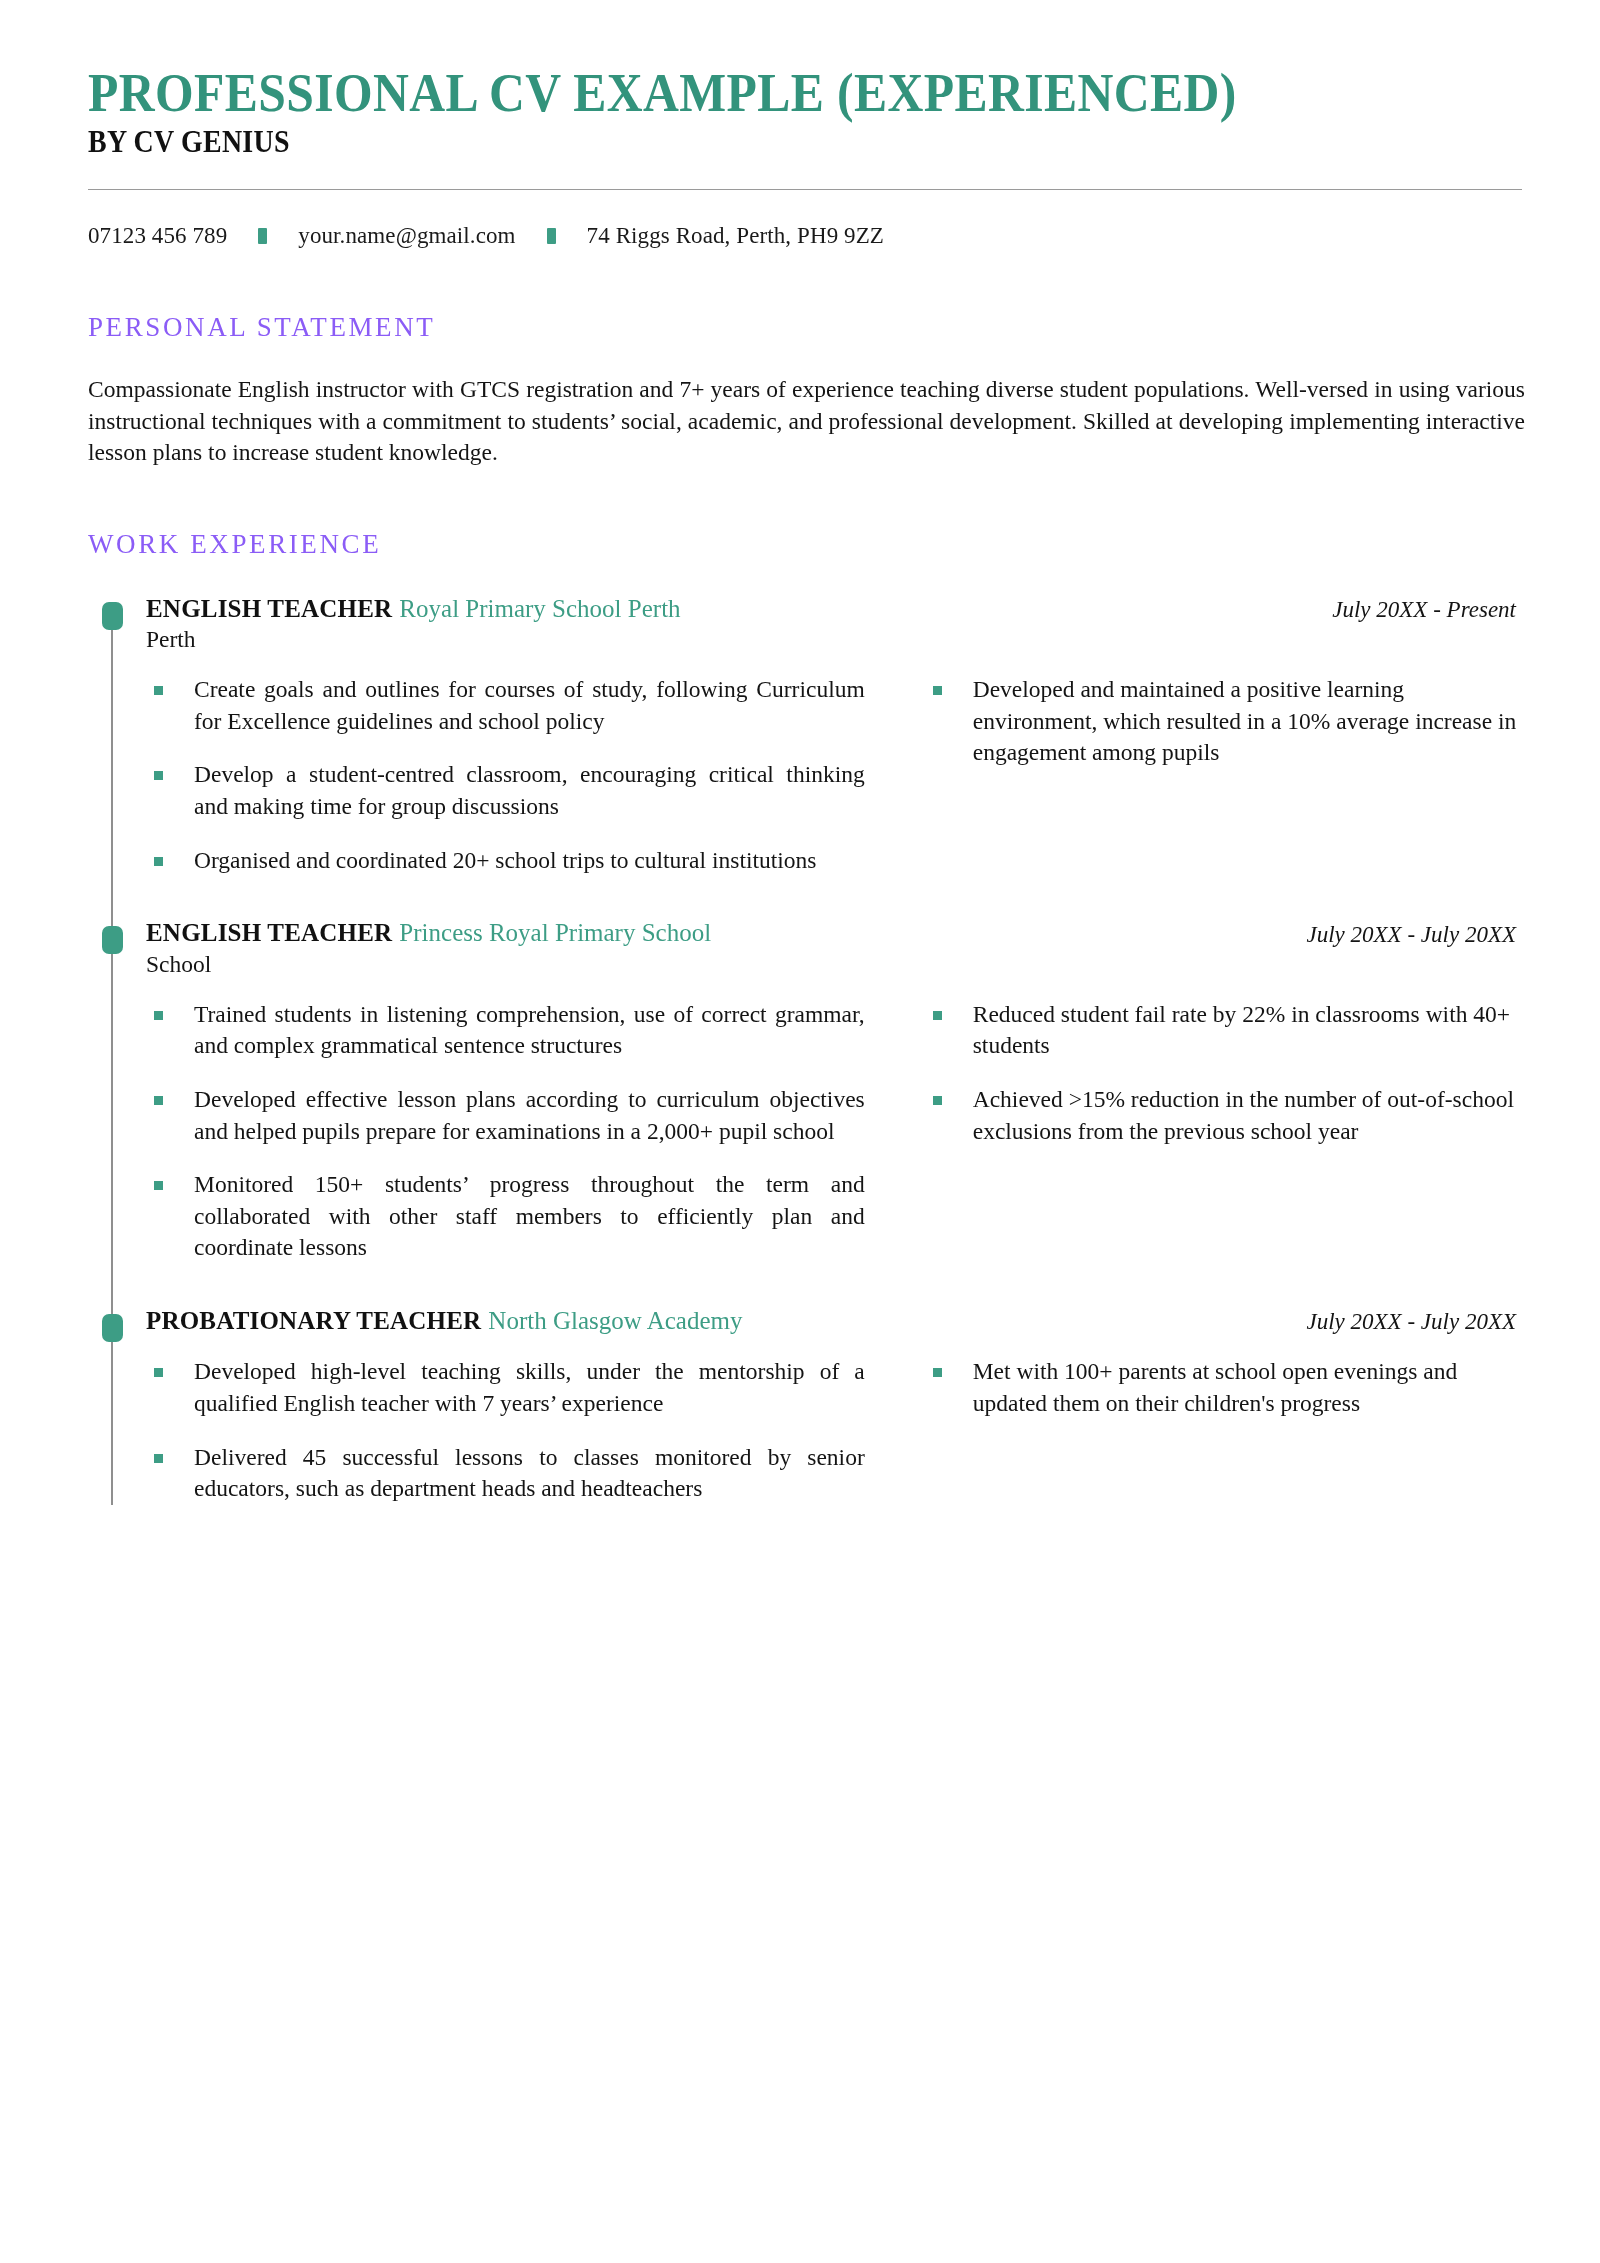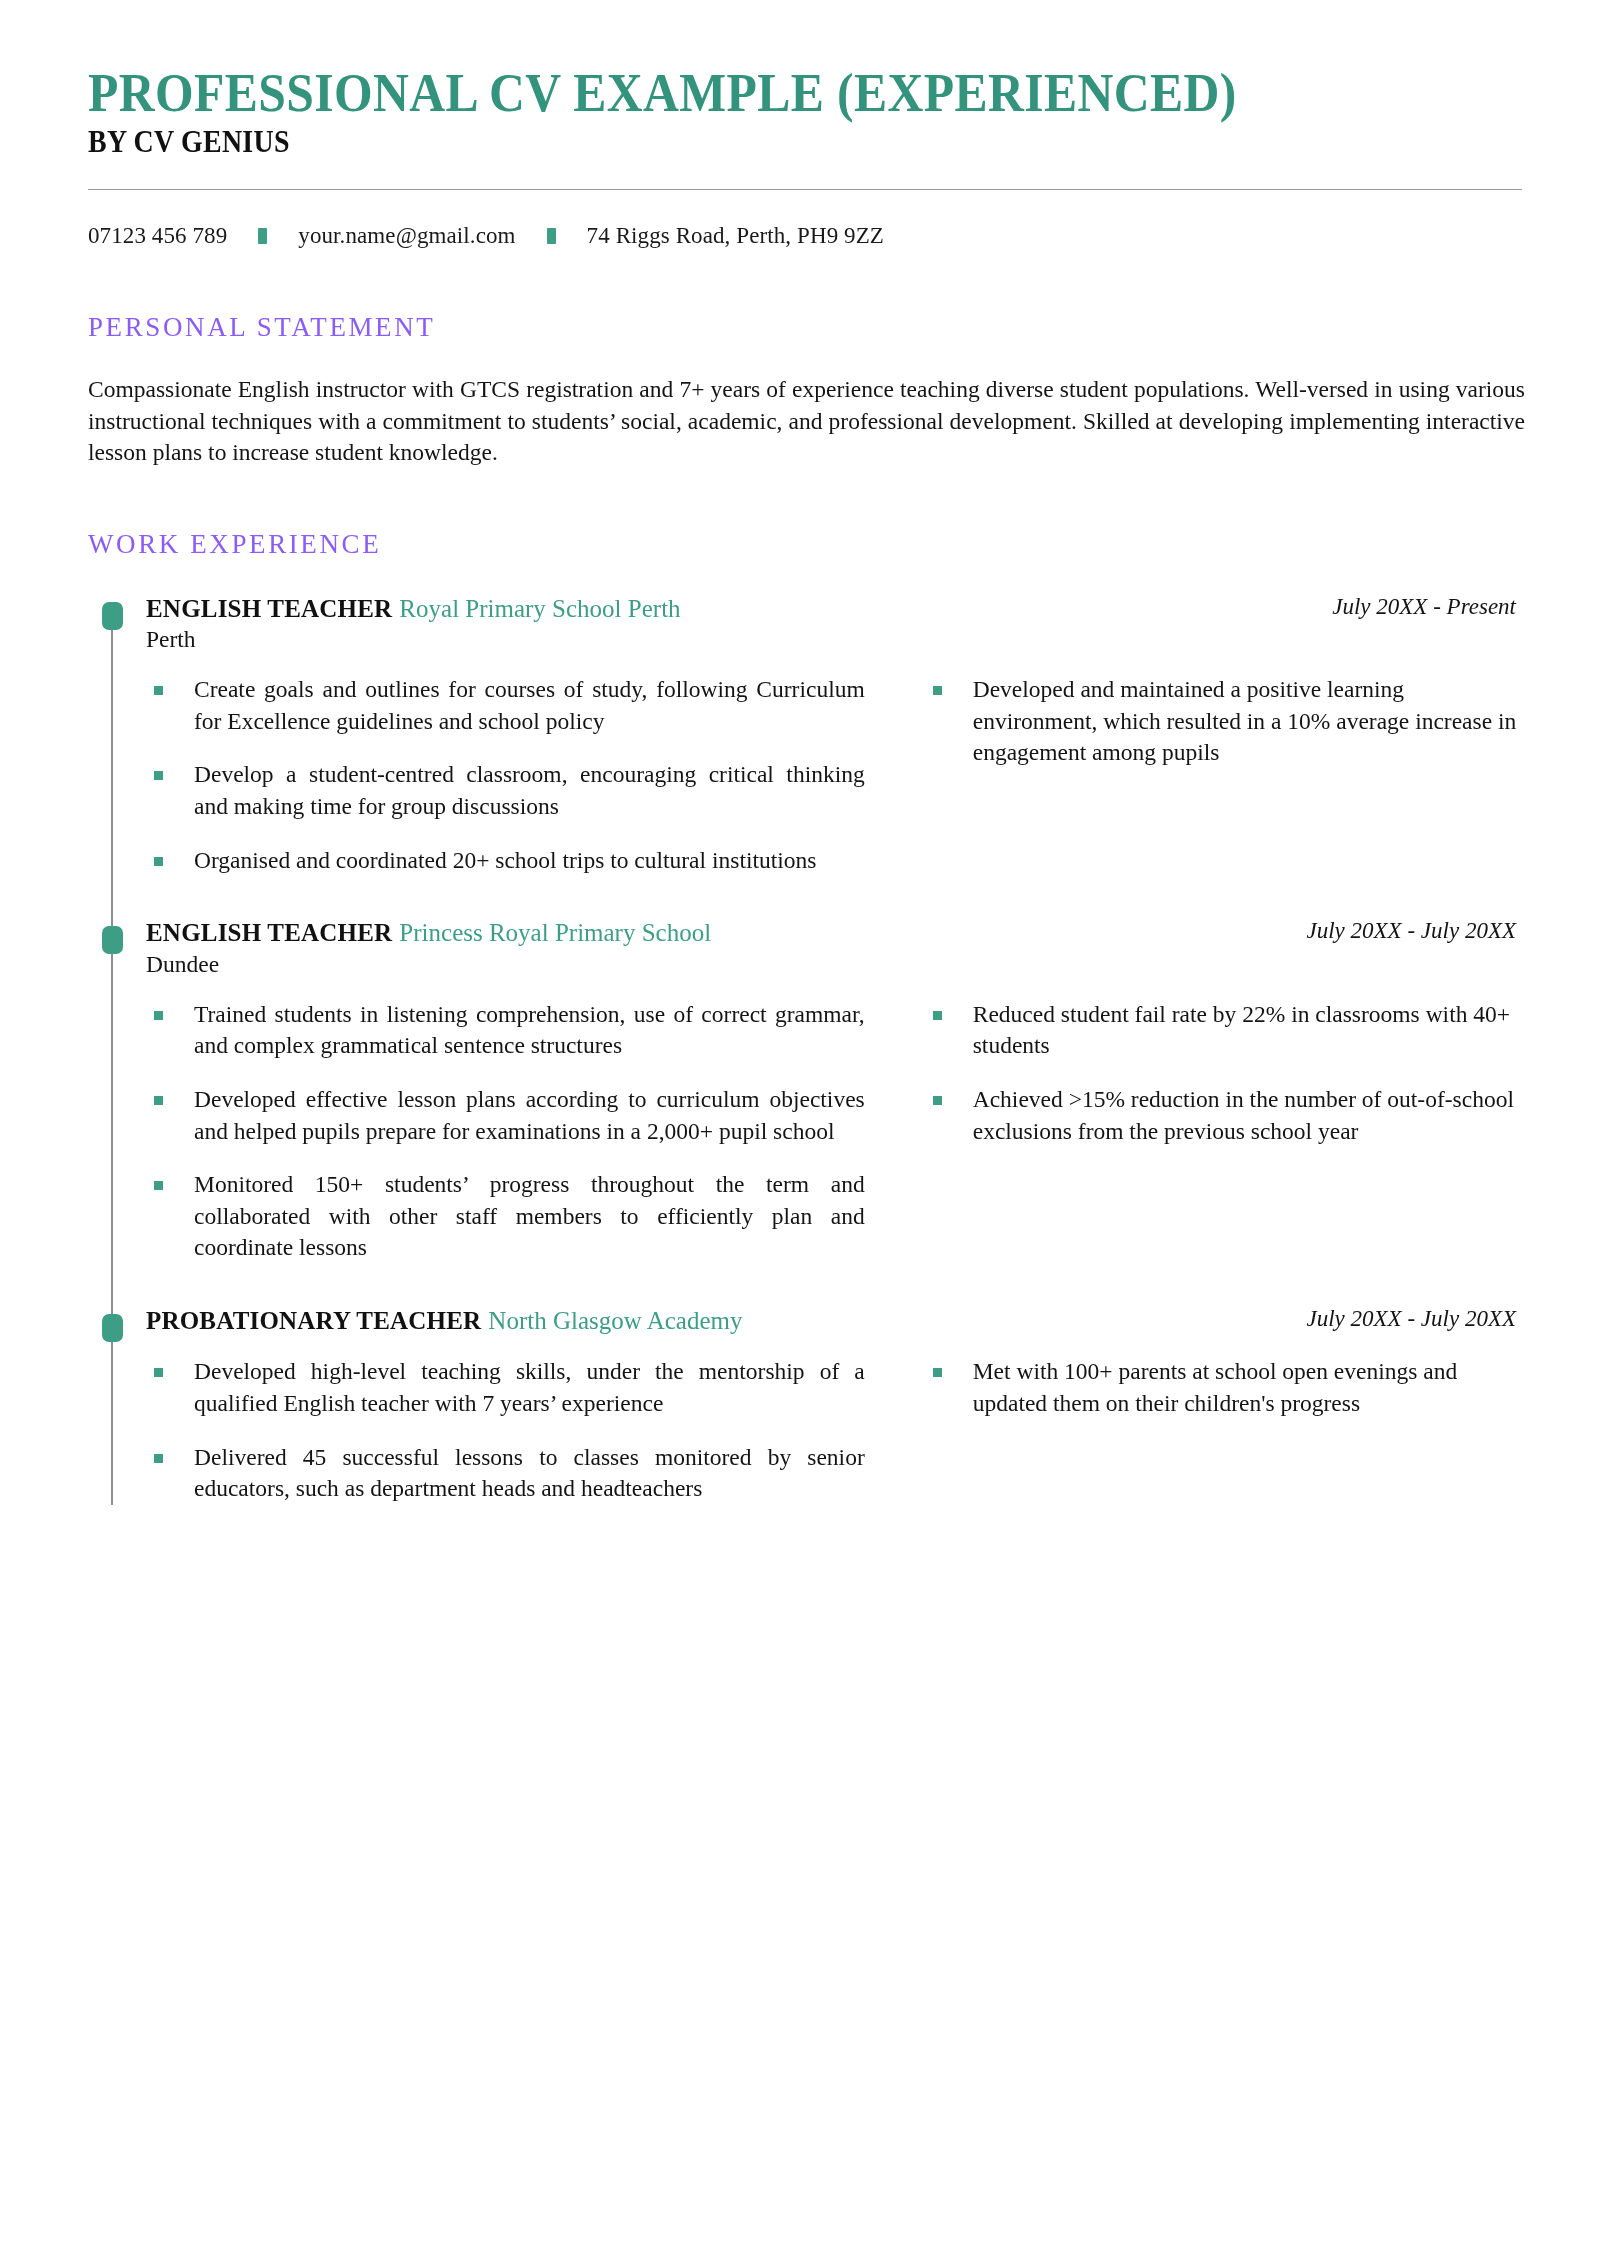--- a/index.html
+++ b/index.html
@@ -115,21 +115,21 @@
     top: 8px;
     width: 21px;
     height: 28px;
     background: #3d9d85;
     border-radius: 7px;
     z-index: 2;
   }
 
   .job-headrow {
     display: flex;
-    align-items: flex-start;
+    align-items: flex-end;
     justify-content: space-between;
   }
   .job-title-wrap {
     font-size: 25px;
     line-height: 1.18;
     white-space: nowrap;
   }
   .job-role {
     font-weight: 700;
     color: #111111;
@@ -240,21 +240,21 @@
     </div>
 
     <div class="job">
       <div class="job-marker"></div>
       <div class="job-headrow">
         <div class="job-title-wrap">
           <span class="job-role">ENGLISH TEACHER</span><span class="job-company">Princess Royal Primary School</span>
         </div>
         <div class="job-dates">July 20XX - July 20XX</div>
       </div>
-      <div class="job-location">Dundee</div>
+      <div class="job-location">School</div>
       <div class="bullet-cols">
         <div class="bcol">
           <ul class="bullets">
             <li>Trained students in listening comprehension, use of correct grammar, and complex grammatical sentence structures</li>
             <li>Developed effective lesson plans according to curriculum objectives and helped pupils prepare for examinations in a 2,000+ pupil school</li>
             <li>Monitored 150+ students’ progress throughout the term and collaborated with other staff members to efficiently plan and coordinate lessons</li>
           </ul>
         </div>
         <div class="bcol-right">
           <ul class="bullets">

